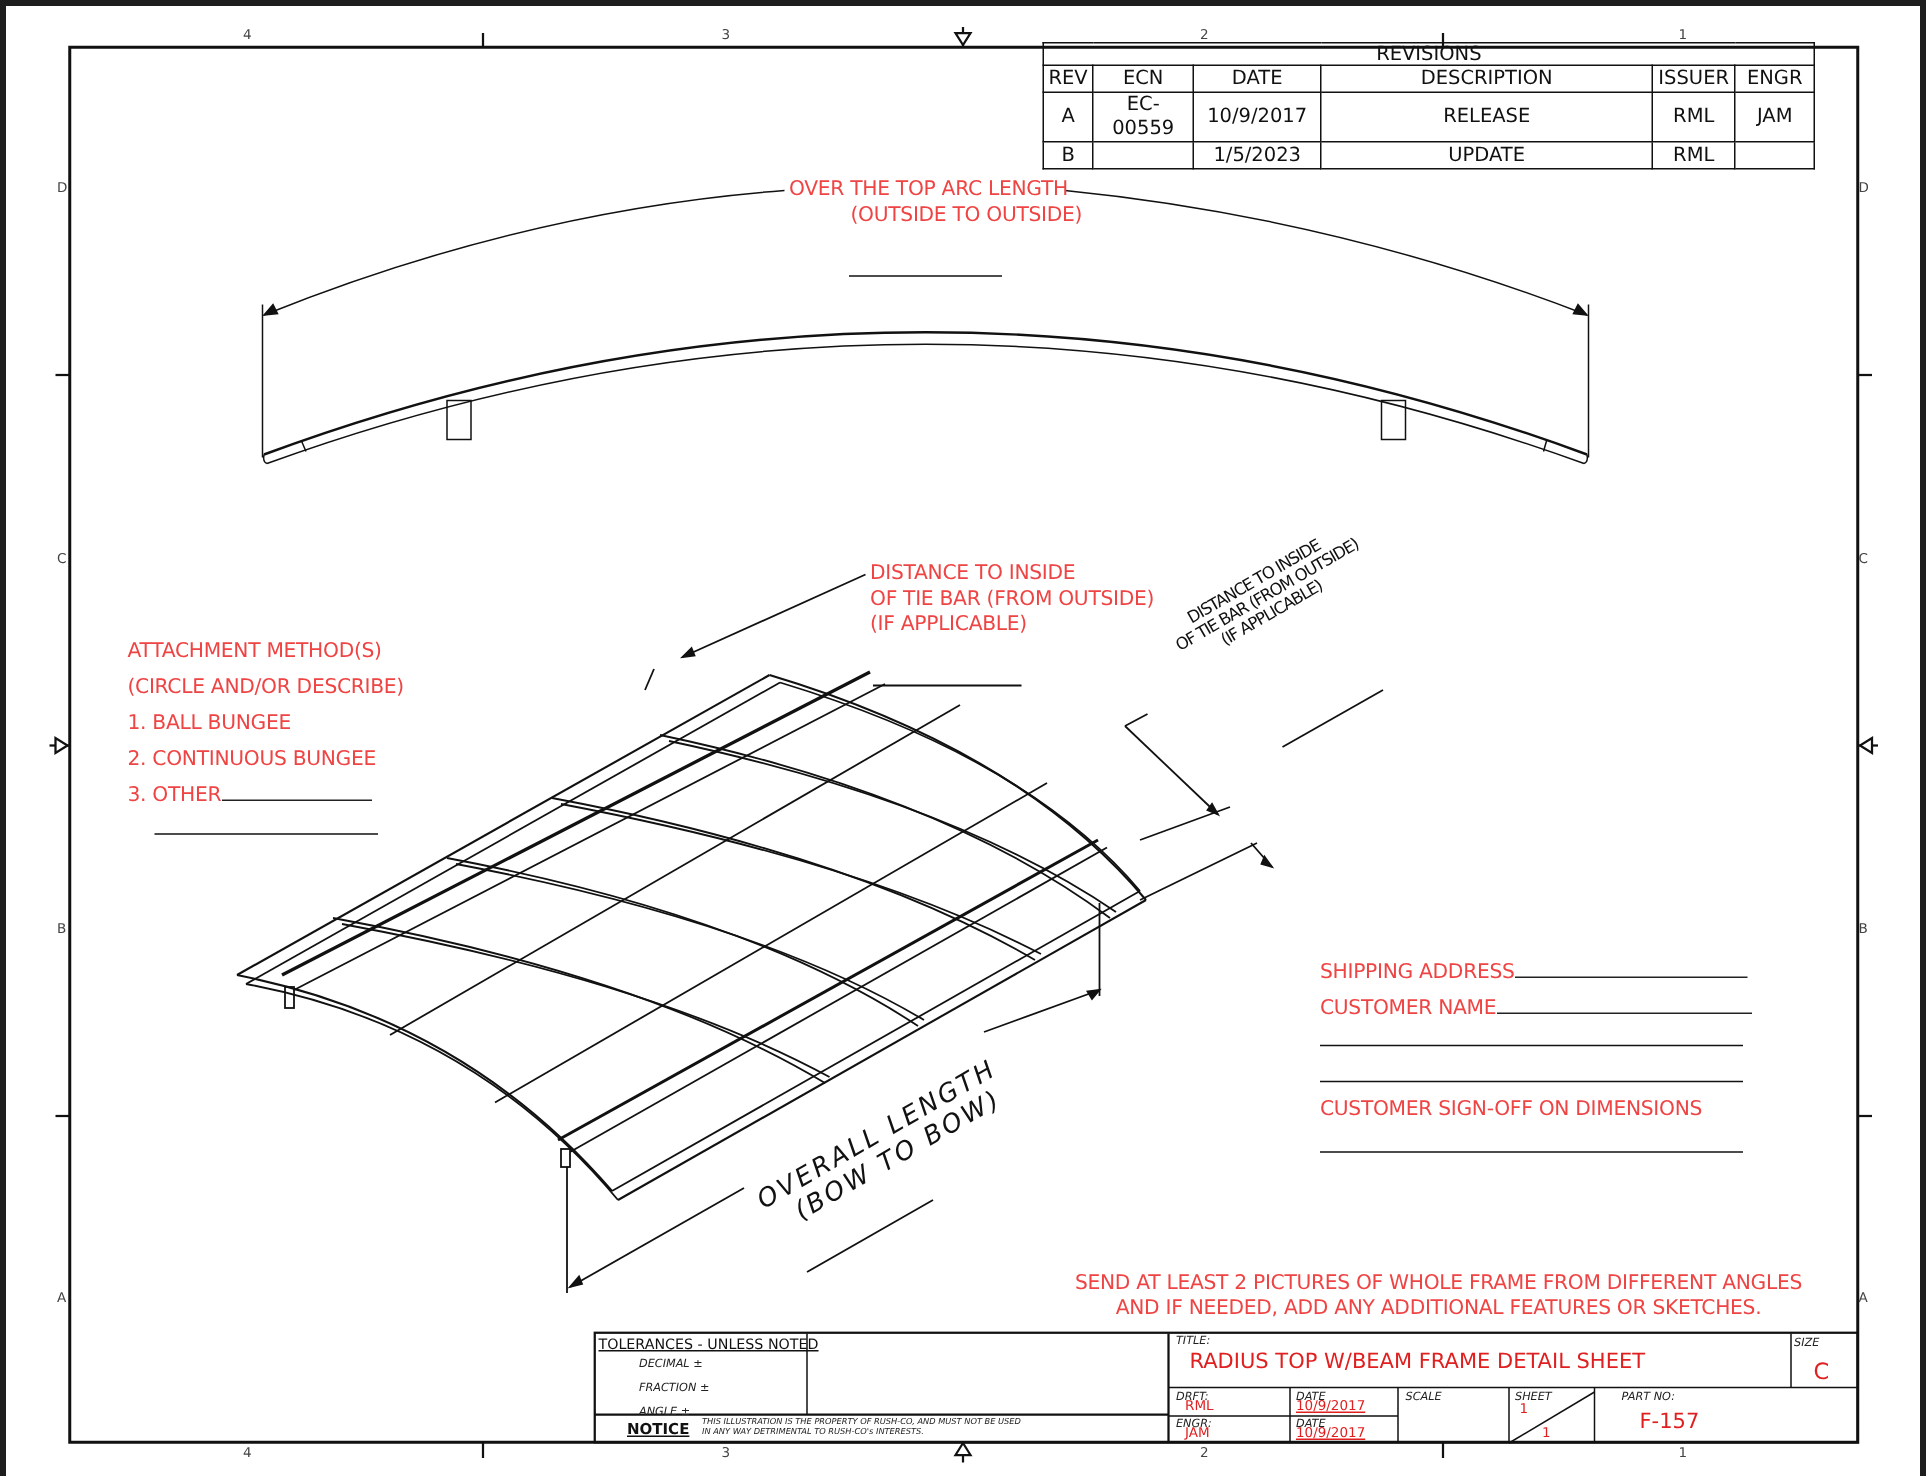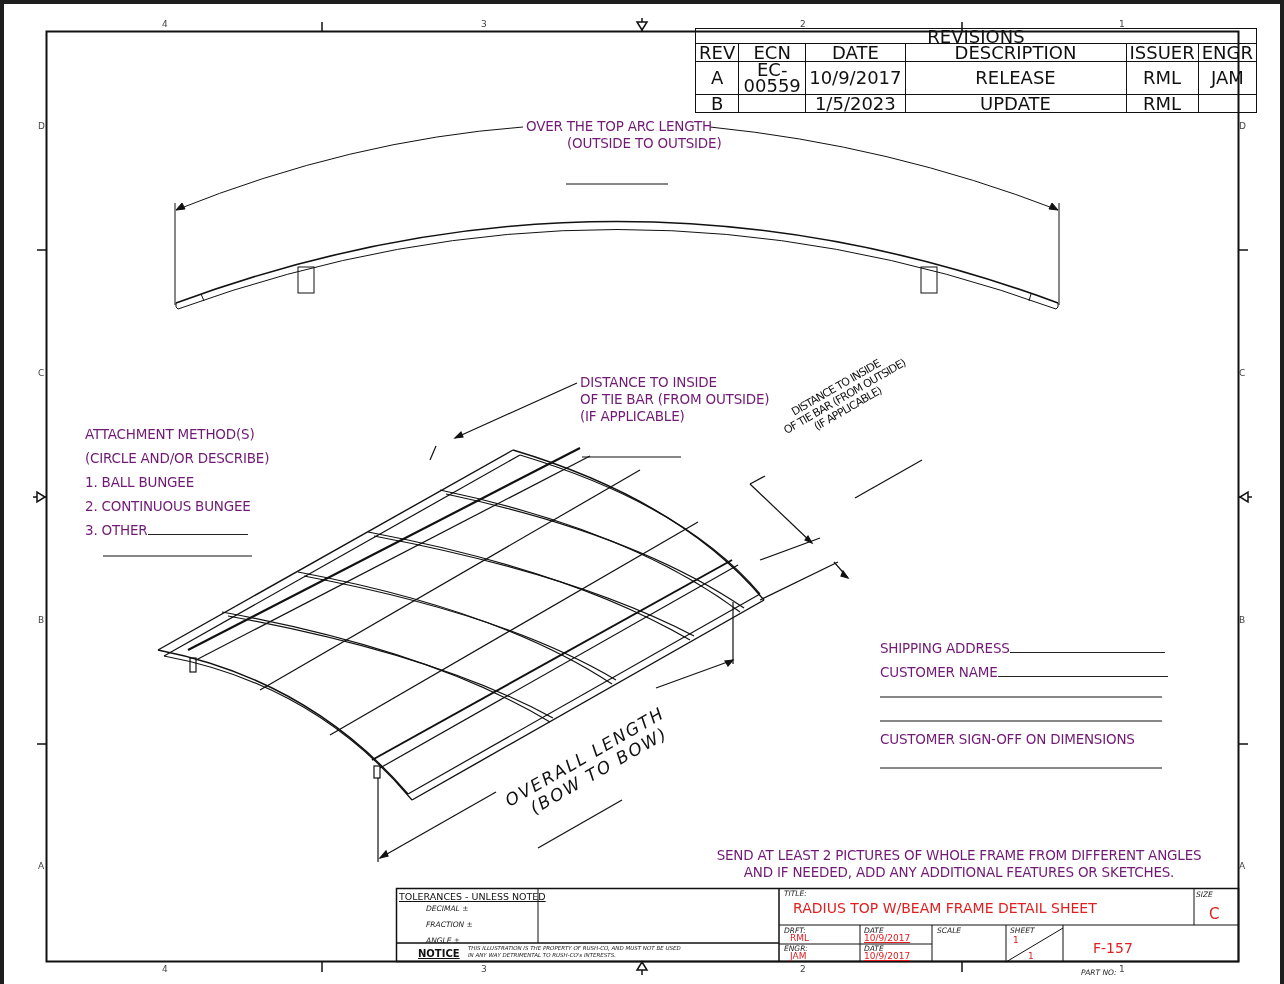--- a/index.html
+++ b/index.html
@@ -6,22 +6,22 @@
   body {
     width: 1284px; height: 984px; background: #1e1e1e; position: relative; overflow: hidden;
     font-family: "DejaVu Sans", sans-serif;
   }
   #sheet {
     position: absolute; left: 4px; top: 4px; width: 1276px; height: 980px; background: #ffffff;
   }
   .abs { position: absolute; white-space: nowrap; }
   .zone { font-size: 9px; color: #444; }
   #drawing { position: absolute; left: 0; top: 0; }
-  .label { font-size: 13.5px; line-height: 16px; color: #701a75; letter-spacing: -0.2px; }
-  .rev-table { position: absolute; left: 695px; top: 28px; border-collapse: collapse; font-size: 18px; }
+  .label { font-size: 13.5px; line-height: 16px; color: #ef4444; letter-spacing: -0.2px; }
+  .rev-table { position: absolute; left: 695px; top: 28px; border-collapse: collapse; font-size: 13px; }
   .rev-table td { border: 1px solid #111; text-align: center; padding: 0 3px; height: 17px; line-height: 16px; color: #111; }
   .red { color: #e02020 !important; }
   .tiny { font-size: 7.5px; font-style: italic; color: #222; }
   .blank-line { display: inline-block; border-bottom: 1px solid #222; height: 12px; vertical-align: baseline; }
 </style>
 </head>
 <body>
 
 <div id="sheet">
 
@@ -264,16 +264,16 @@
   <div class="abs tiny" style="left:860px;top:922px;">DATE</div>
   <div class="abs" style="left:860px;top:929px;font-size:9px;color:#e02020;text-decoration:underline;">10/9/2017</div>
   <div class="abs tiny" style="left:780px;top:940px;text-align:center;">ENGR:</div>
   <div class="abs" style="left:786px;top:947px;font-size:9px;color:#e02020;">JAM</div>
   <div class="abs tiny" style="left:860px;top:940px;">DATE</div>
   <div class="abs" style="left:860px;top:947px;font-size:9px;color:#e02020;text-decoration:underline;">10/9/2017</div>
   <div class="abs tiny" style="left:933px;top:922px;">SCALE</div>
   <div class="abs tiny" style="left:1006px;top:922px;">SHEET</div>
   <div class="abs" style="left:1009px;top:931px;font-size:9px;color:#e02020;">1</div>
   <div class="abs" style="left:1024px;top:947px;font-size:9px;color:#e02020;">1</div>
-  <div class="abs tiny" style="left:1064px;top:964px;padding-left:13px;">PART NO:</div>
+  <div class="abs tiny" style="left:1064px;top:922px;padding-left:13px;">PART NO:</div>
   <div class="abs" style="left:1089px;top:936px;font-size:14px;color:#e02020;">F-157</div>
 
 </div>
 
 </body></html>

